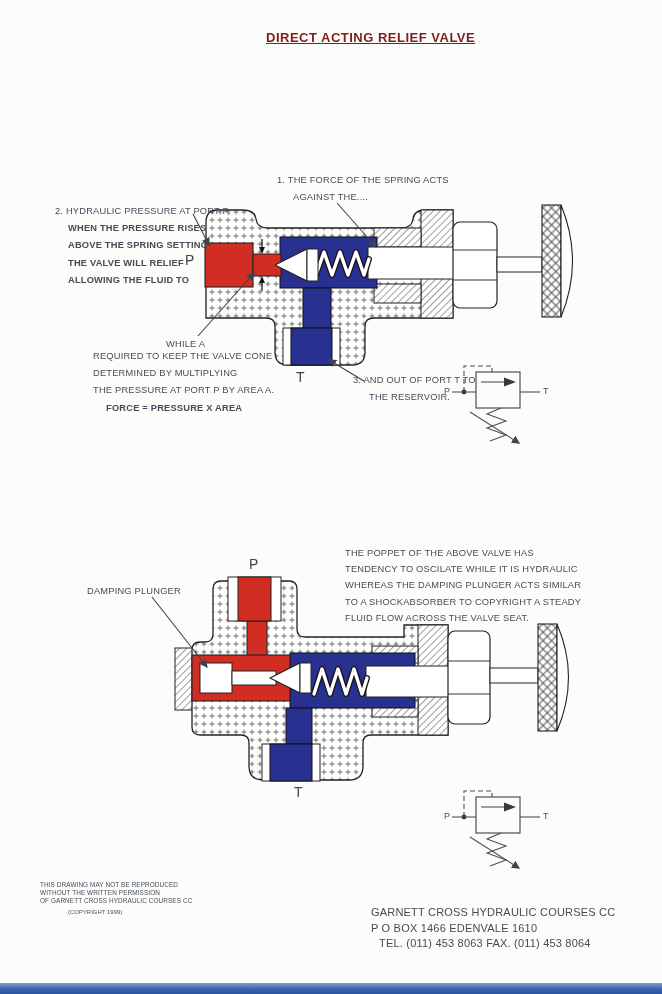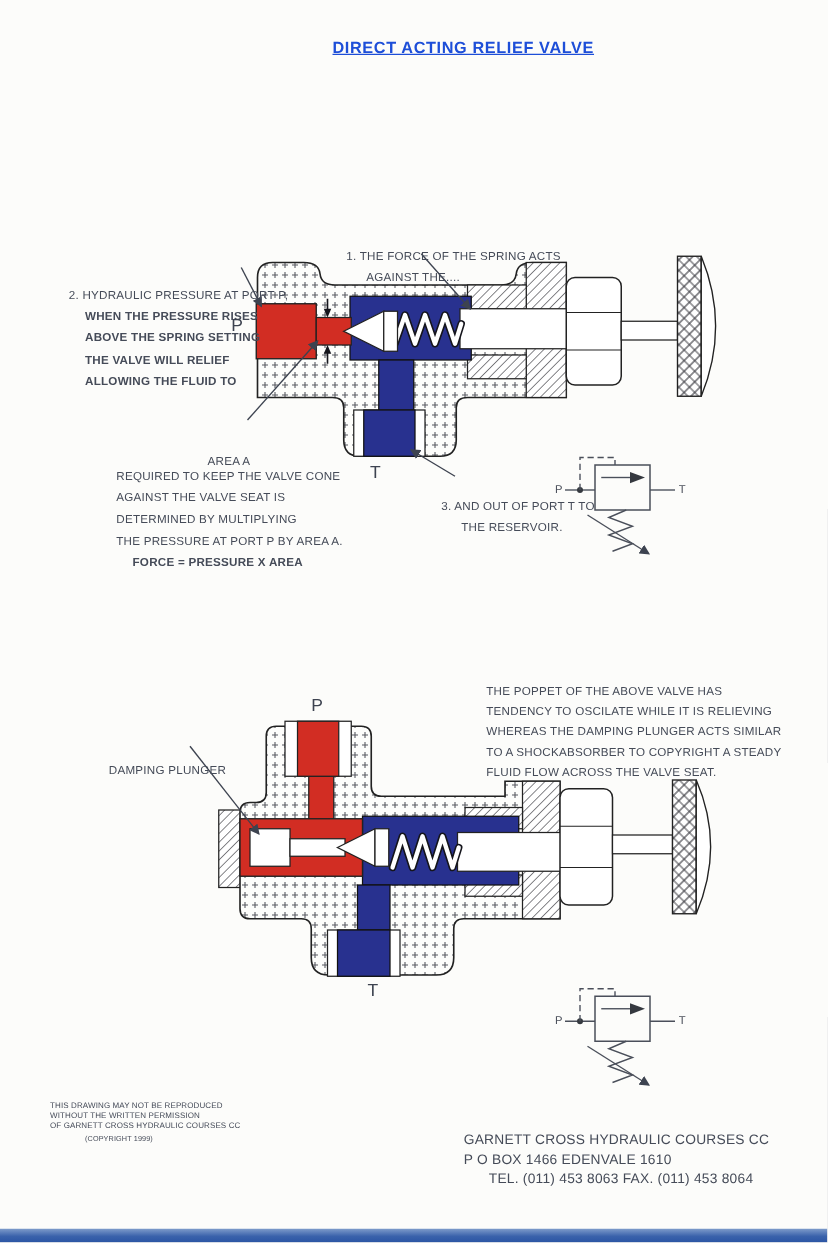--- a/index.html
+++ b/index.html
@@ -1,30 +1,30 @@
 <!DOCTYPE html>
 <html style="--port-red: #d22d23; --chamber-blue: #28318f; --ink: #454b58;"><head>
 <meta charset="utf-8">
 <style>
   html,body{margin:0;padding:0;background:#e8e8e8;}
   .page{position:relative;width:662px;height:994px;background:#fcfcfa;overflow:hidden;
         font-family:"Liberation Sans", sans-serif;color:#454b58;}
   svg.draw{position:absolute;left:0;top:0;}
   .t{position:absolute;white-space:nowrap;}
-  .title{font-size:13px;font-weight:bold;letter-spacing:.5px;text-decoration:underline;color:#1d4ed8;}
-  .note{font-size:9.3px;line-height:17.2px;letter-spacing:.2px;margin-top:25px;}
-  .para{font-size:9.3px;line-height:16.2px;letter-spacing:.2px;margin-left:44px;}
+  .title{font-size:13px;font-weight:bold;letter-spacing:.5px;text-decoration:underline;color:#7f1d1d;}
+  .note{font-size:9.3px;line-height:17.2px;letter-spacing:.2px;}
+  .para{font-size:9.3px;line-height:16.2px;letter-spacing:.2px;}
   .portlabel{font-size:14px;color:#3d4350;}
   .symlabel{font-size:9px;color:#4a4f5a;}
   .ind13{padding-left:13px;font-weight:bold;}
   .ind16{padding-left:16px;}
   .copyright{font-size:6.4px;line-height:8px;letter-spacing:.1px;}
   .copyright .tiny{font-size:5.8px;padding-left:28px;padding-top:3px;}
   .company{font-size:11px;line-height:15.6px;letter-spacing:.2px;}
-  .company .ind8{padding-left:8px;margin-left:12px;}
+  .company .ind8{padding-left:8px;}
   .edge-strip{position:absolute;left:0;right:0;bottom:0;height:11px;
       background:linear-gradient(180deg,#7d9bca 0%,#3a62ab 55%,#2b55a4 100%);}
 </style>
 </head>
 <body>
 
 <div class="page">
 
   <svg class="draw" width="662" height="994" viewBox="0 0 662 994">
     <defs>
@@ -155,41 +155,40 @@
     <div>2.  HYDRAULIC PRESSURE AT PORT P,</div>
     <div class="ind13">WHEN THE PRESSURE RISES</div>
     <div class="ind13">ABOVE THE SPRING SETTING</div>
     <div class="ind13">THE VALVE WILL RELIEF</div>
     <div class="ind13">ALLOWING THE FLUID TO</div>
   </div>
 
   <div class="t portlabel" style="left:185px;top:252px">P</div>
   <div class="t portlabel" style="left:296px;top:369px">T</div>
 
-  <div class="t note" style="left:166px;top:336px">AREA A</div>
+  <div class="t note" style="left:166px;top:336px">WHILE A</div>
 
   <div class="t note" style="left:93px;top:348px">
     <div>REQUIRED TO KEEP THE VALVE CONE</div>
-    <div>AGAINST THE VALVE SEAT IS</div>
     <div>DETERMINED BY MULTIPLYING</div>
     <div>THE PRESSURE AT PORT P BY AREA A.</div>
     <div class="ind13">FORCE = PRESSURE X AREA</div>
   </div>
 
   <div class="t note" style="left:353px;top:372px">
     <div>3.  AND OUT OF PORT T TO</div>
     <div class="ind16">THE RESERVOIR.</div>
   </div>
 
   <div class="t symlabel" style="left:444px;top:386px">P</div>
   <div class="t symlabel" style="left:543px;top:386px">T</div>
 
   <div class="t para" style="left:345px;top:545px">
     <div>THE POPPET OF THE ABOVE VALVE HAS</div>
-    <div>TENDENCY TO OSCILATE WHILE IT IS RELIEVING</div>
+    <div>TENDENCY TO OSCILATE WHILE IT IS HYDRAULIC</div>
     <div>WHEREAS THE DAMPING PLUNGER ACTS SIMILAR</div>
     <div>TO A SHOCKABSORBER TO COPYRIGHT A STEADY</div>
     <div>FLUID FLOW ACROSS THE VALVE SEAT.</div>
   </div>
 
   <div class="t note" style="left:87px;top:583px">DAMPING PLUNGER</div>
   <div class="t portlabel" style="left:249px;top:556px">P</div>
   <div class="t portlabel" style="left:294px;top:784px">T</div>
 
   <div class="t symlabel" style="left:444px;top:811px">P</div>

